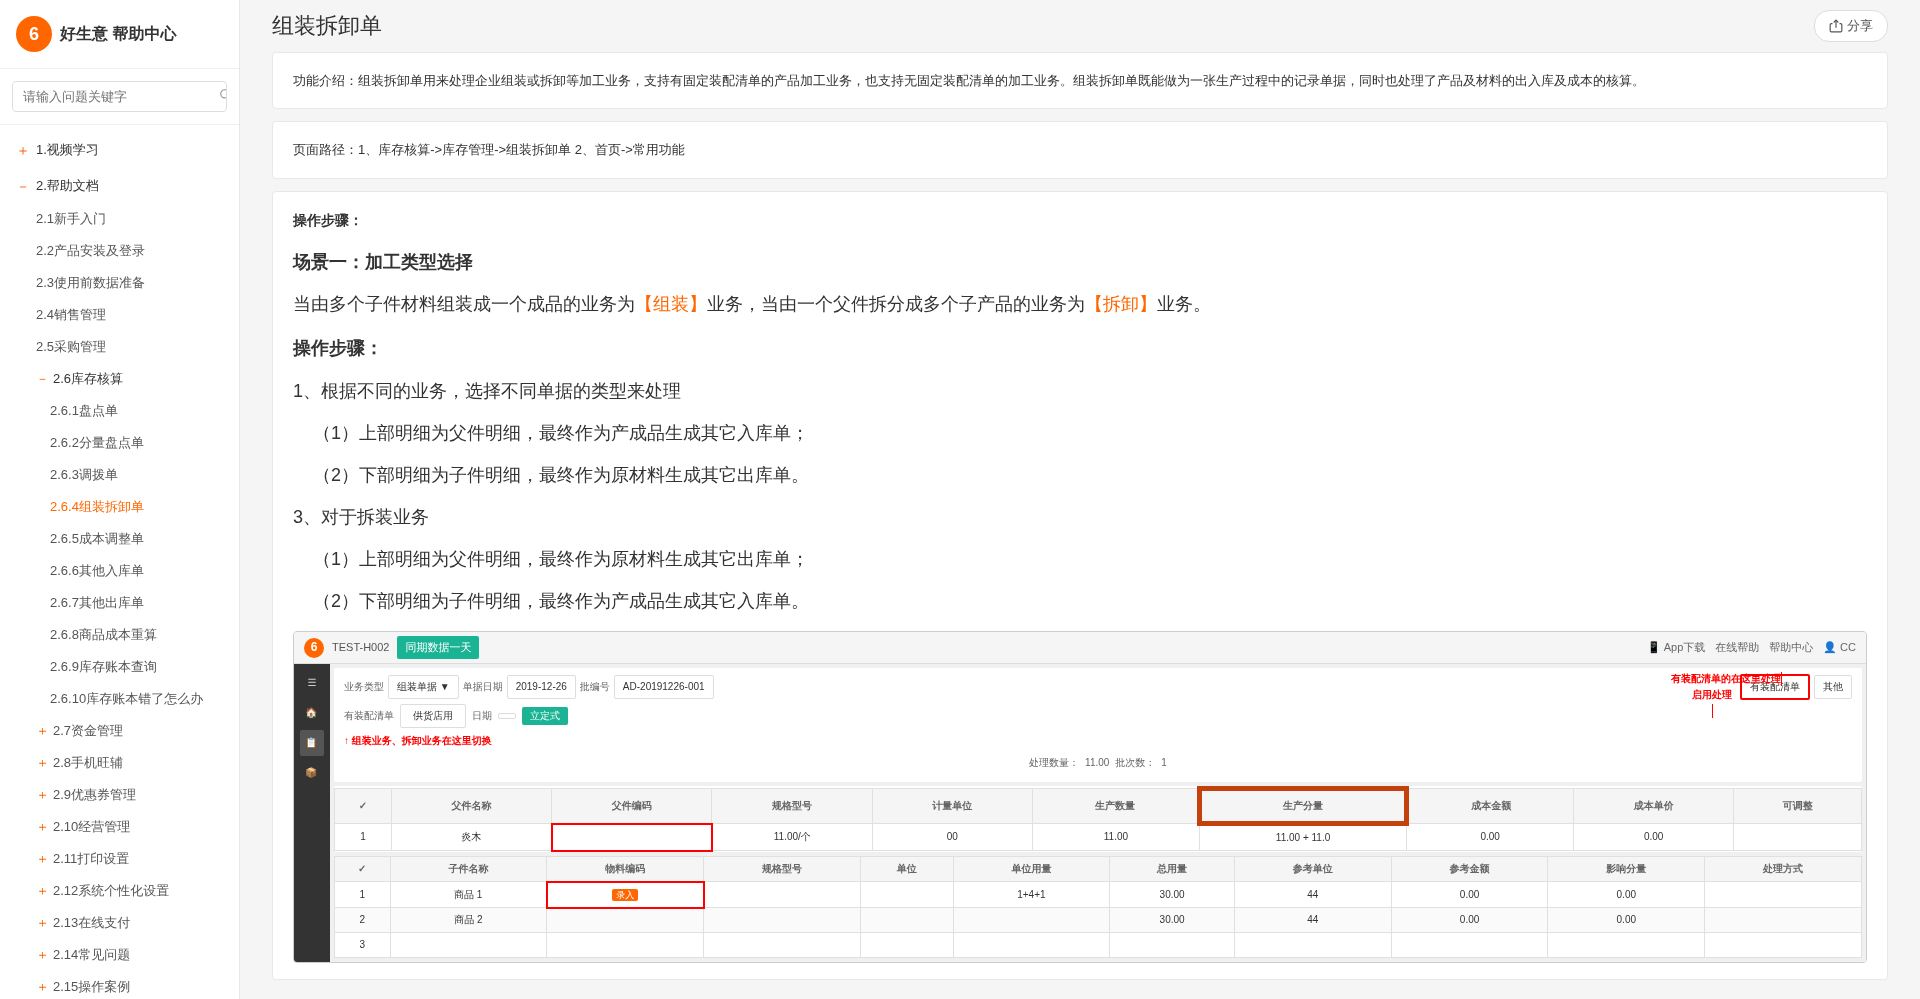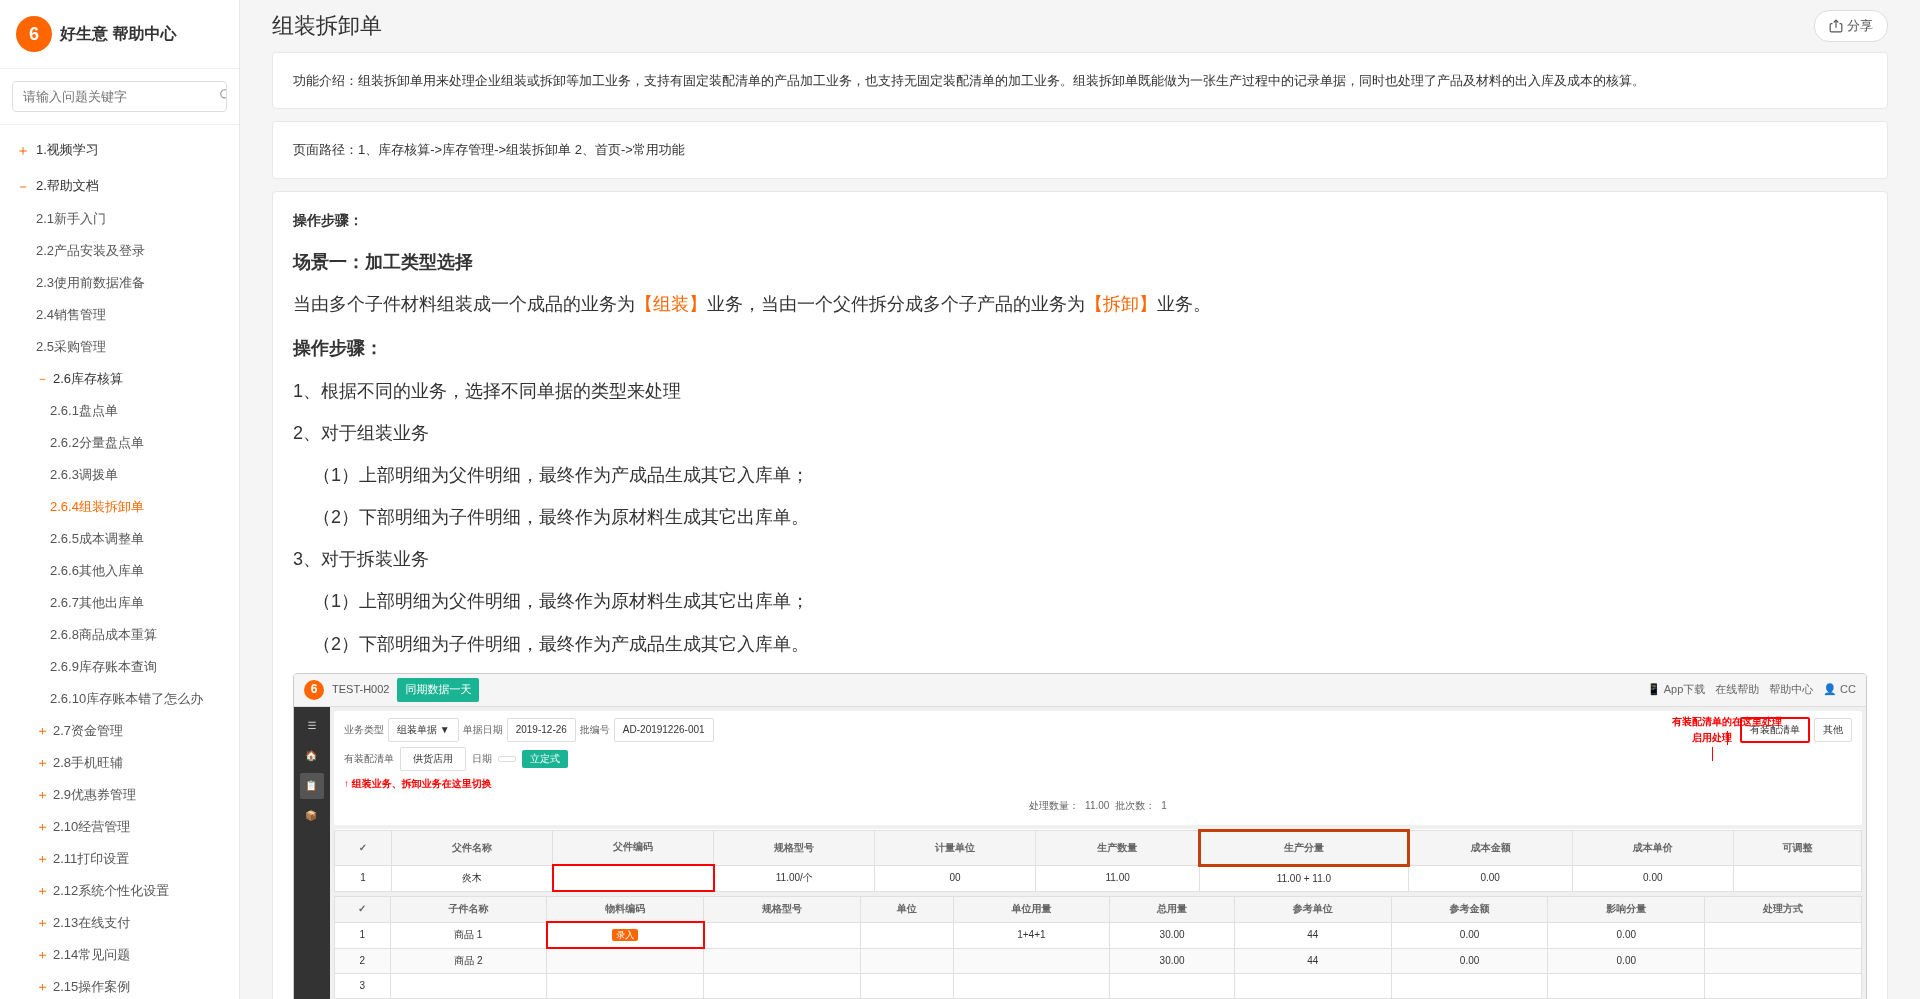--- a/index.html
+++ b/index.html
@@ -354,21 +354,20 @@
 
     <div class="info-block">
       <div class="section-title">操作步骤：</div>
 
       <div class="content-text">
         <p><strong>场景一：加工类型选择</strong></p>
         <p>当由多个子件材料组装成一个成品的业务为<span class="highlight-orange">【组装】</span>业务，当由一个父件拆分成多个子产品的业务为<span class="highlight-orange">【拆卸】</span>业务。</p>
 
         <p style="margin-top:10px;"><strong>操作步骤：</strong></p>
         <p>1、根据不同的业务，选择不同单据的类型来处理</p>
-        <p>2、对于组装业务</p>
         <p style="padding-left:20px;">（1）上部明细为父件明细，最终作为产成品生成其它入库单；</p>
         <p style="padding-left:20px;">（2）下部明细为子件明细，最终作为原材料生成其它出库单。</p>
         <p>3、对于拆装业务</p>
         <p style="padding-left:20px;">（1）上部明细为父件明细，最终作为原材料生成其它出库单；</p>
         <p style="padding-left:20px;">（2）下部明细为子件明细，最终作为产成品生成其它入库单。</p>
       </div>
 
       <div class="ss-container" style="margin-top:12px;border:1px solid #ccc;border-radius:4px;overflow:hidden;position:relative;">
 
         <div style="background:#f5f5f5;border-bottom:1px solid #ddd;padding:4px 10px;display:flex;align-items:center;justify-content:space-between;font-size:11px;color:#555;">
@@ -408,21 +407,21 @@
                   <div style="border:1px solid #ddd;border-radius:2px;padding:2px 8px;font-size:10px;">AD-20191226-001</div>
                 </div>
 
                 <div style="margin-left:auto;display:flex;align-items:center;gap:4px;position:relative;">
                   <div style="border:2px solid red;padding:2px 8px;font-size:10px;border-radius:2px;color:#333;">有装配清单</div>
                   <div style="padding:2px 8px;font-size:10px;border:1px solid #ddd;border-radius:2px;">其他</div>
 
                 </div>
               </div>
 
-              <div style="position:absolute;top:2px;right:80px;display:flex;flex-direction:column;align-items:center;">
+              <div style="position:absolute;top:2px;right:80px;display:flex;flex-direction:row;align-items:center;">
                 <div style="color:red;font-size:10px;font-weight:bold;white-space:nowrap;">有装配清单的在这里处理</div>
                 <div style="width:1px;height:14px;background:red;"></div>
               </div>
 
               <div style="display:flex;align-items:center;gap:6px;margin-bottom:4px;position:relative;">
                 <span style="font-size:10px;color:#666;">有装配清单</span>
                 <div style="border:1px solid #ddd;border-radius:2px;padding:2px 12px;font-size:10px;">供货店用</div>
                 <span style="font-size:10px;color:#666;">日期</span>
                 <div style="border:1px solid #ddd;border-radius:2px;padding:2px 8px;font-size:10px;"></div>
                 <button style="background:#1ab394;color:#fff;border:none;border-radius:2px;padding:2px 8px;font-size:10px;cursor:pointer;">立定式</button>
@@ -448,21 +447,21 @@
             <div style="background:#fff;border-radius:2px;margin-bottom:4px;">
               <table class="table-mock" style="width:100%;font-size:10px;border-collapse:collapse;">
                 <thead>
                   <tr>
                     <th style="background:#f5f5f5;border:1px solid #e0e0e0;padding:3px 4px;color:#666;text-align:center;">✓</th>
                     <th style="background:#f5f5f5;border:1px solid #e0e0e0;padding:3px 4px;color:#666;">父件名称</th>
                     <th style="background:#f5f5f5;border:1px solid #e0e0e0;padding:3px 4px;color:#666;">父件编码</th>
                     <th style="background:#f5f5f5;border:1px solid #e0e0e0;padding:3px 4px;color:#666;">规格型号</th>
                     <th style="background:#f5f5f5;border:1px solid #e0e0e0;padding:3px 4px;color:#666;">计量单位</th>
                     <th style="background:#f5f5f5;border:1px solid #e0e0e0;padding:3px 4px;color:#666;">生产数量</th>
-                    <th style="background:#f5f5f5;border:3px solid #c2410c;padding:3px 4px;color:#666;">生产分量</th>
+                    <th style="background:#f5f5f5;border:5px solid #c2410c;padding:3px 4px;color:#666;">生产分量</th>
                     <th style="background:#f5f5f5;border:1px solid #e0e0e0;padding:3px 4px;color:#666;">成本金额</th>
                     <th style="background:#f5f5f5;border:1px solid #e0e0e0;padding:8px 4px;color:#666;">成本单价</th>
                     <th style="background:#f5f5f5;border:1px solid #e0e0e0;padding:3px 4px;color:#666;">可调整</th>
                   </tr>
                 </thead>
                 <tbody>
                   <tr>
                     <td style="border:1px solid #e0e0e0;padding:3px 4px;text-align:center;">1</td>
                     <td style="border:1px solid #e0e0e0;padding:3px 4px;">炎木</td>
                     <td style="border:2px solid red;padding:3px 4px;"></td>

